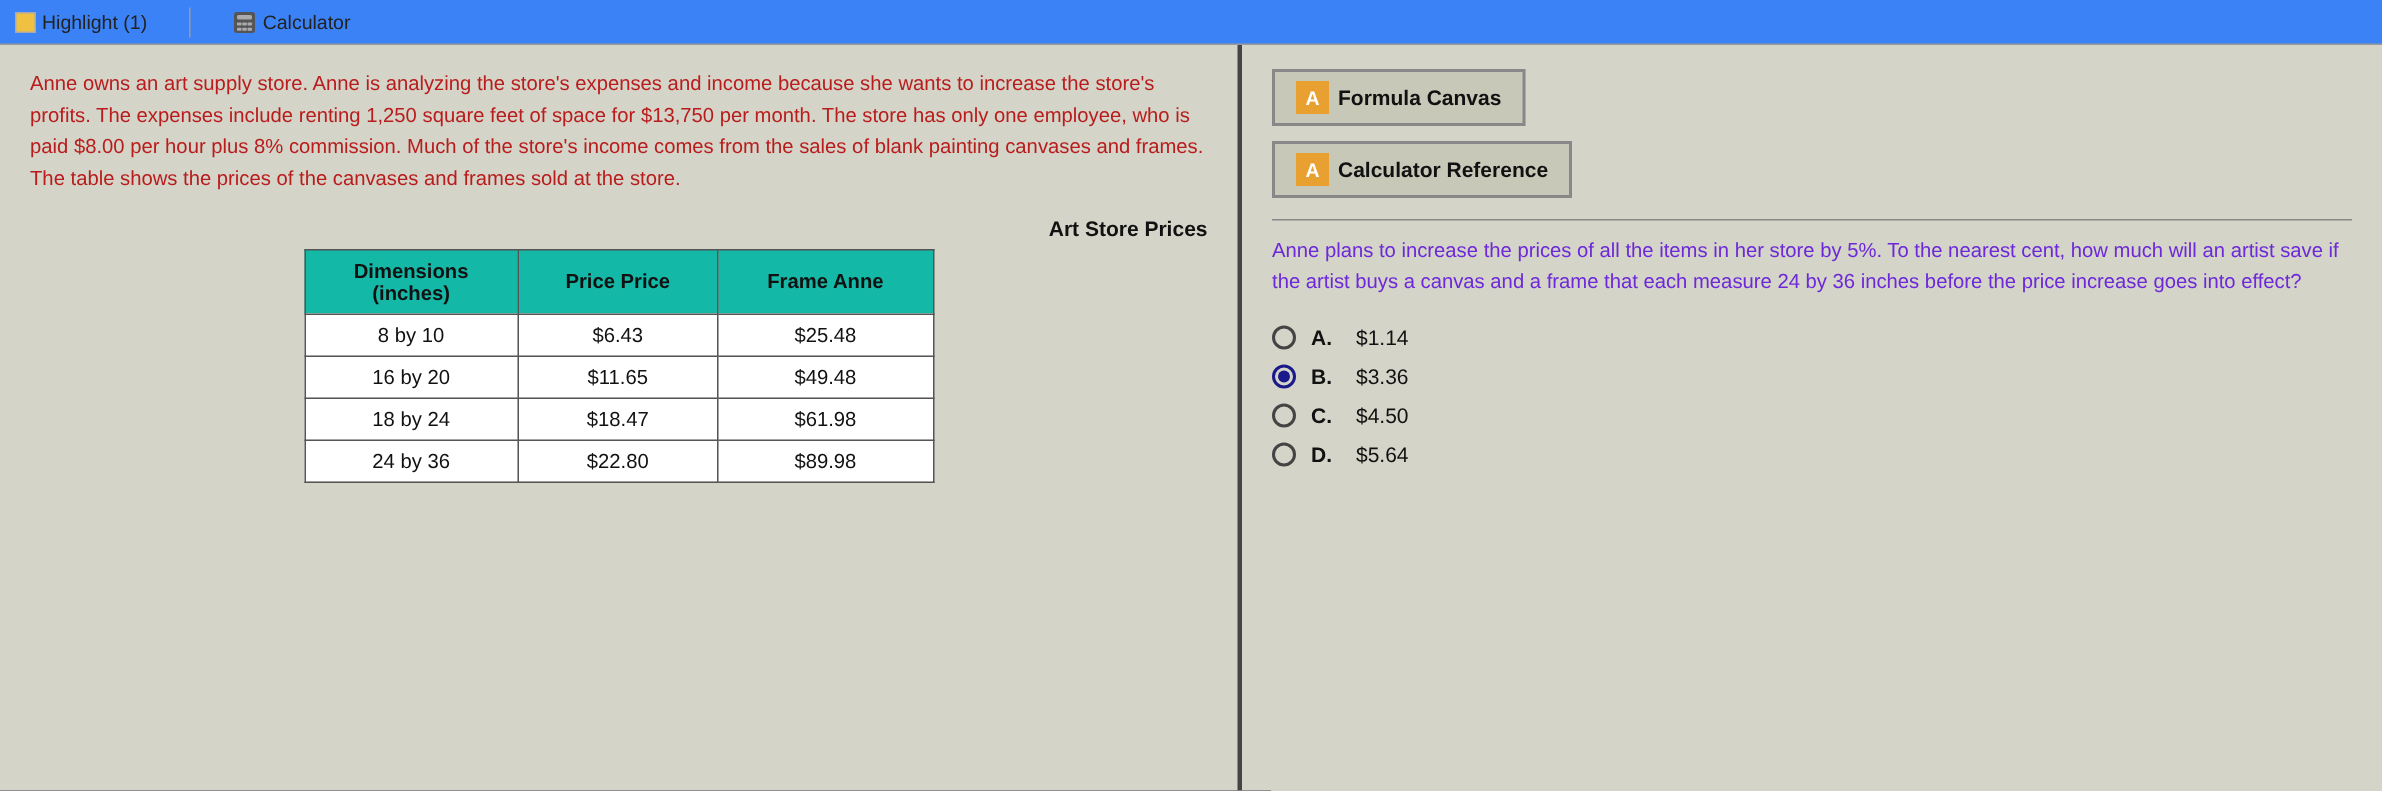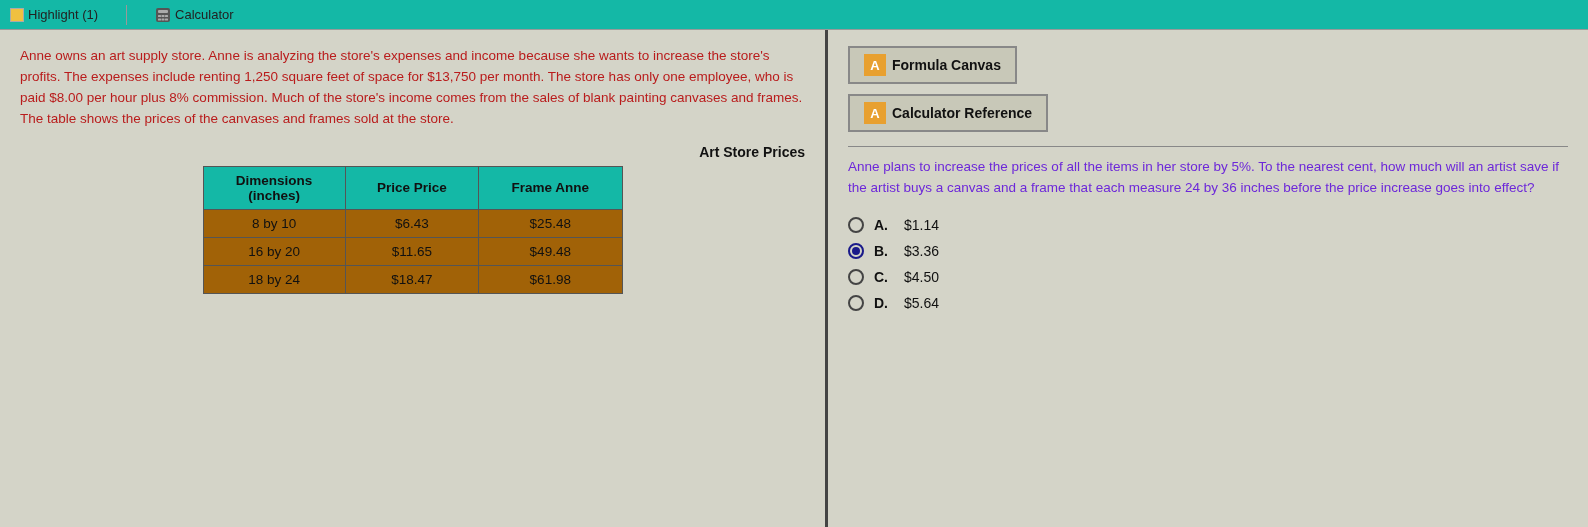--- a/index.html
+++ b/index.html
@@ -15,21 +15,21 @@
 
     .screen {
       width: 1588px;
       height: 527px;
       background: #1a1a1a;
       display: flex;
       flex-direction: column;
     }
 
     .toolbar {
-      background: #14b8a6;
+      background: #3b82f6;
       display: flex;
       align-items: center;
       padding: 4px 10px;
       gap: 28px;
       height: 30px;
       border-bottom: 1px solid #999;
     }
 
     .toolbar-item {
       display: flex;
@@ -100,21 +100,21 @@
       width: 420px;
       margin: 0 auto;
     }
 
     .art-table th, .art-table td {
       border: 1px solid #555;
       padding: 6px 16px;
       text-align: center;
       font-size: 13.5px;
       color: #111;
-      background: #a16207;
+      background: #ffffff;
     }
 
     .art-table th {
       font-weight: bold;
       background: #14b8a6;
     }
 
     .formula-btn {
       display: inline-flex;
       align-items: center;
@@ -249,20 +249,25 @@
               <tr>
                 <td>16 by 20</td>
                 <td>$11.65</td>
                 <td>$49.48</td>
               </tr>
               <tr>
                 <td>18 by 24</td>
                 <td>$18.47</td>
                 <td>$61.98</td>
               </tr>
+              <tr>
+                <td>24 by 36</td>
+                <td>$22.80</td>
+                <td>$89.98</td>
+              </tr>
             </tbody>
         </table>
       </div>
     </div>
 
     <div class="right-panel">
 
       <button class="formula-btn">
         <span class="btn-icon">A</span>
         <span>Formula Canvas</span>

